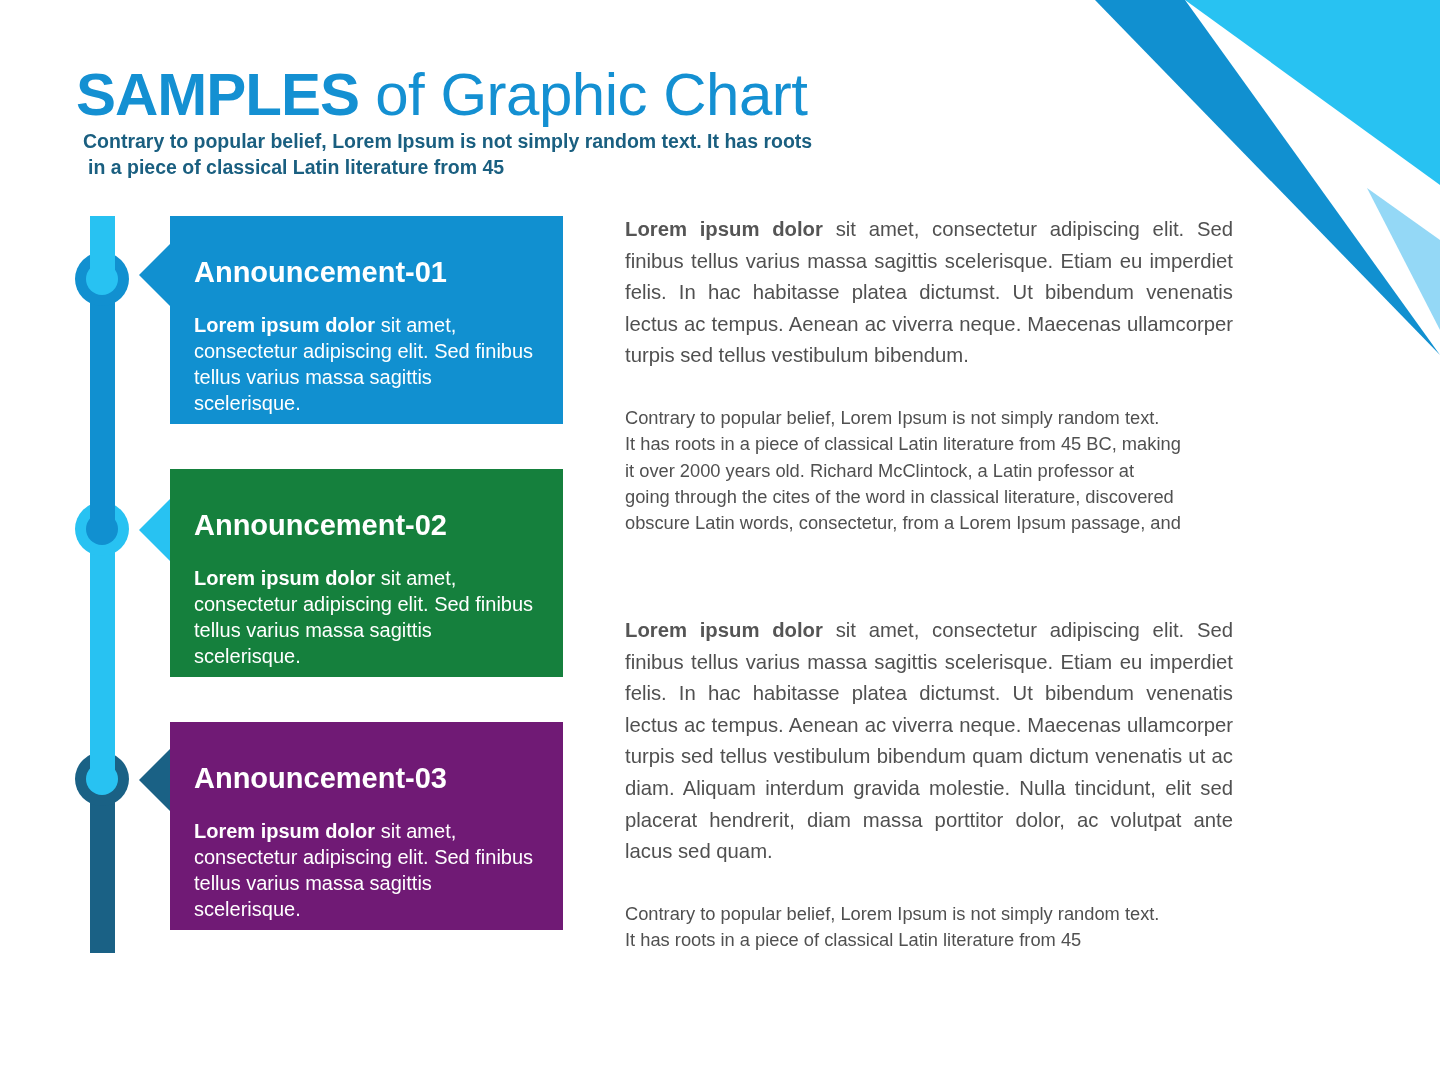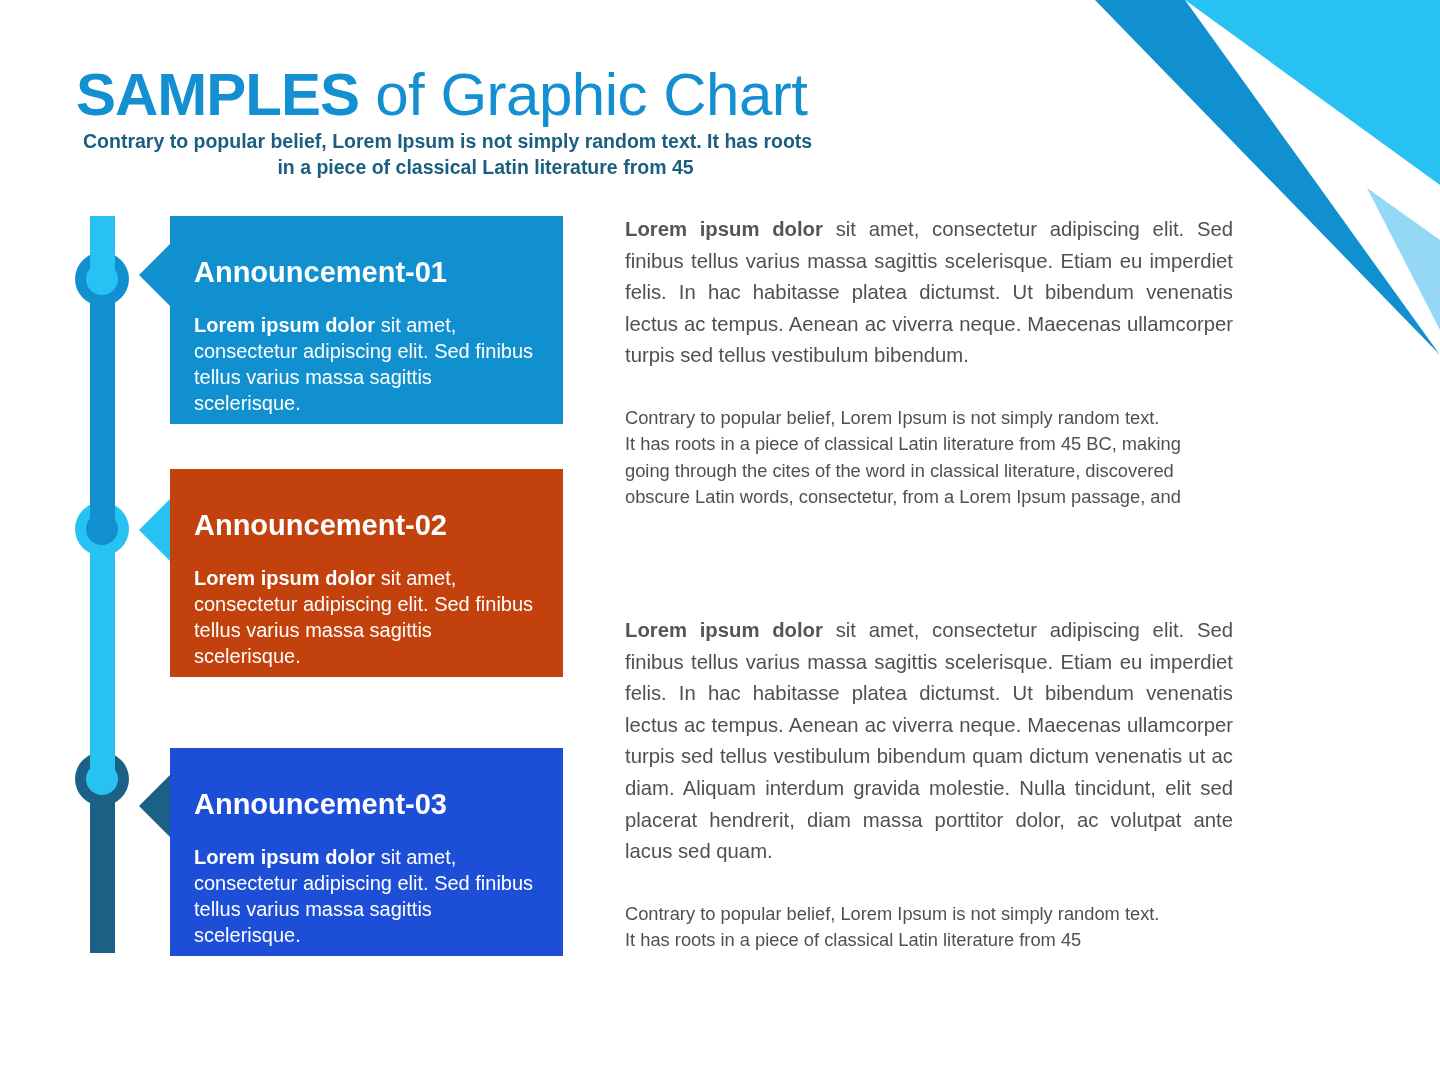--- a/index.html
+++ b/index.html
@@ -16,21 +16,21 @@
       font-weight: 400; letter-spacing: -0.5px;
     }
     .title .strong { font-weight: 700; letter-spacing: -1px; }
     .title .light { font-weight: 400; }
 
     .subtitle {
       position: absolute; left: 83px; top: 128px; margin: 0; width: 800px;
       font-size: 19.5px; line-height: 26px; font-weight: 700; color: #1a5f80;
     }
     .subtitle span { display: block; white-space: nowrap; }
-    .subtitle span.l2 { padding-left: 5px; text-align: center; }
+    .subtitle span.l2 { padding-left: 5px; }
 
     
     .tl-seg { position: absolute; left: 90px; width: 25px; }
     .tl-node { position: absolute; left: 75px; width: 54px; height: 54px; border-radius: 50%; }
     .tl-node-inner { position: absolute; left: 11px; top: 11px; width: 32px; height: 32px; border-radius: 50%; }
     .tl-stem { position: absolute; left: 90px; width: 25px; }
 
     .card {
       position: absolute; left: 170px; width: 393px; height: 208px; color: #ffffff;
       box-sizing: border-box; padding: 38px 24px 0 24px;
@@ -87,40 +87,41 @@
   </div>
   <div class="tl-stem" style="top:700px;height:80px;background:#28c2f2;"></div>
 </div>
 
 <div class="card" style="top:216px;background:#1190d0;border-right-color:#1190d0;">
   <div class="pointer" style="border-right-color:#1190d0;top:28px;"></div>
   <h2>Announcement-01</h2>
   <p><b>Lorem ipsum dolor</b><span> sit amet, consectetur adipiscing elit. Sed finibus tellus varius massa sagittis scelerisque.</span></p>
 </div>
 
-<div class="card" style="top:469px;background:#c2410c;">
+<div class="card" style="top:469px;background:#15803d;">
   <div class="pointer" style="border-right-color:#28c2f2;top:30px;"></div>
   <h2>Announcement-02</h2>
   <p><b>Lorem ipsum dolor</b><span> sit amet, consectetur adipiscing elit. Sed finibus tellus varius massa sagittis scelerisque.</span></p>
 </div>
 
-<div class="card" style="top:748px;background:#1d4ed8;">
+<div class="card" style="top:722px;background:#701a75;">
   <div class="pointer" style="border-right-color:#1a6185;top:27px;"></div>
   <h2>Announcement-03</h2>
   <p><b>Lorem ipsum dolor</b><span> sit amet, consectetur adipiscing elit. Sed finibus tellus varius massa sagittis scelerisque.</span></p>
 </div>
 
 <div class="body-col" style="top:214px;">
   <p class="para-lg"><b>Lorem ipsum dolor</b><span> sit amet, consectetur adipiscing elit. Sed finibus tellus varius massa sagittis scelerisque. Etiam eu imperdiet felis. In hac habitasse platea dictumst. Ut bibendum venenatis lectus ac tempus. Aenean ac viverra neque. Maecenas ullamcorper turpis sed tellus vestibulum bibendum.</span></p>
 </div>
 
 <div class="body-col" style="top:405px;">
   <div class="para-sm">
     <span>Contrary to popular belief, Lorem Ipsum is not simply random text.</span>
     <span>It has roots in a piece of classical Latin literature from 45 BC, making</span>
+    <span>it over 2000 years old. Richard McClintock, a Latin professor at</span>
     <span>going through the cites of the word in classical literature, discovered</span>
     <span>obscure Latin words, consectetur, from a Lorem Ipsum passage, and</span>
   </div>
 </div>
 
 <div class="body-col" style="top:615px;">
   <p class="para-lg"><b>Lorem ipsum dolor</b><span> sit amet, consectetur adipiscing elit. Sed finibus tellus varius massa sagittis scelerisque. Etiam eu imperdiet felis. In hac habitasse platea dictumst. Ut bibendum venenatis lectus ac tempus. Aenean ac viverra neque. Maecenas ullamcorper turpis sed tellus vestibulum bibendum quam dictum venenatis ut ac diam. Aliquam interdum gravida molestie. Nulla tincidunt, elit sed placerat hendrerit, diam massa porttitor dolor, ac volutpat ante lacus sed quam.</span></p>
 </div>
 
 <div class="body-col" style="top:901px;">

